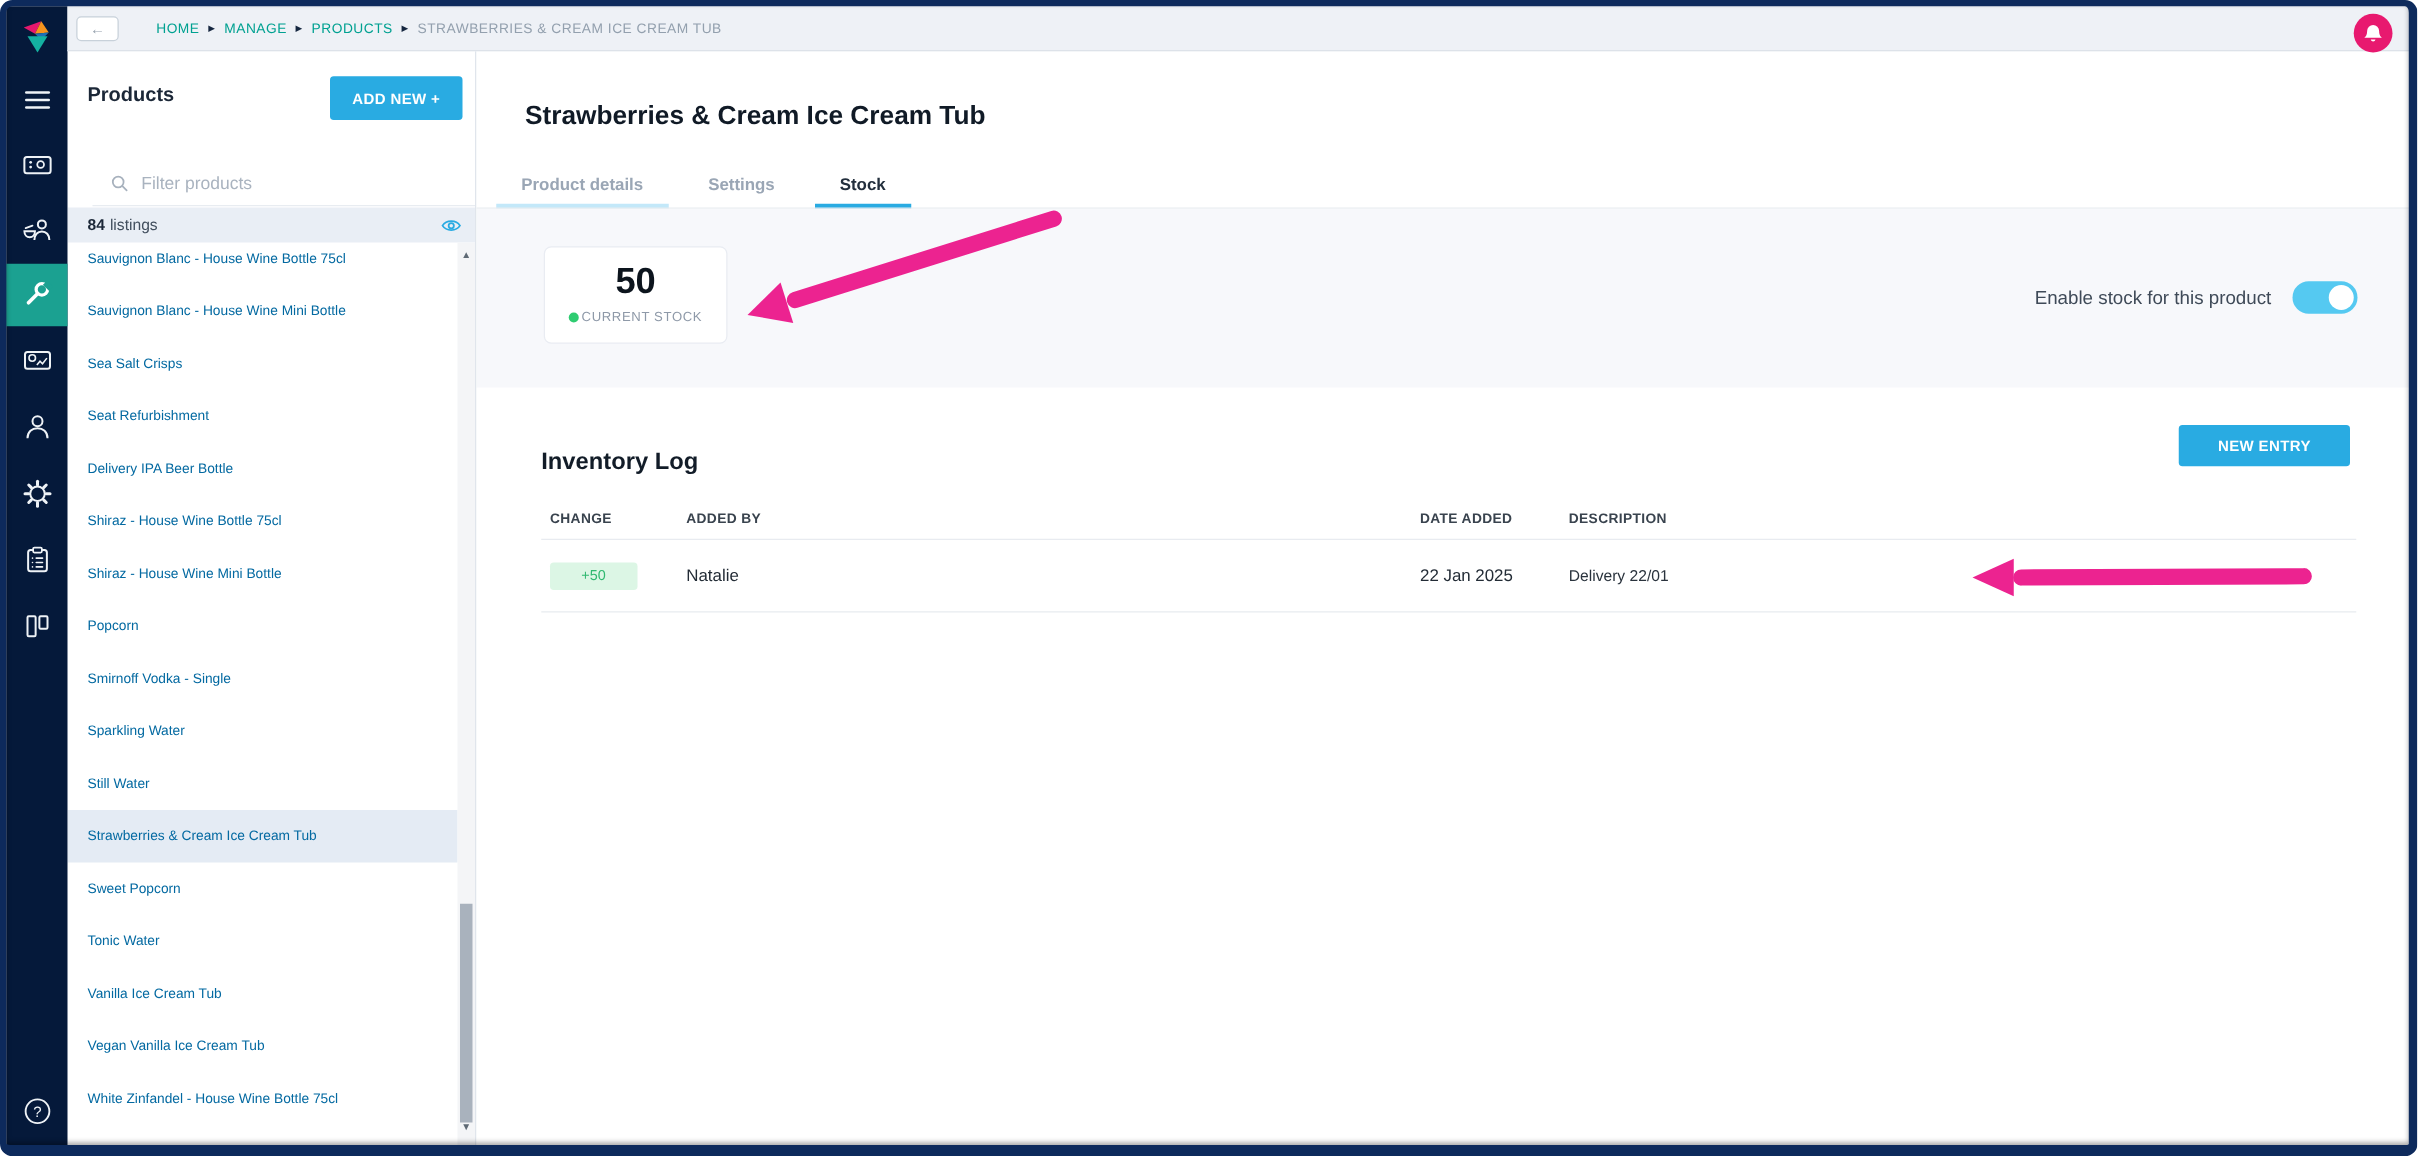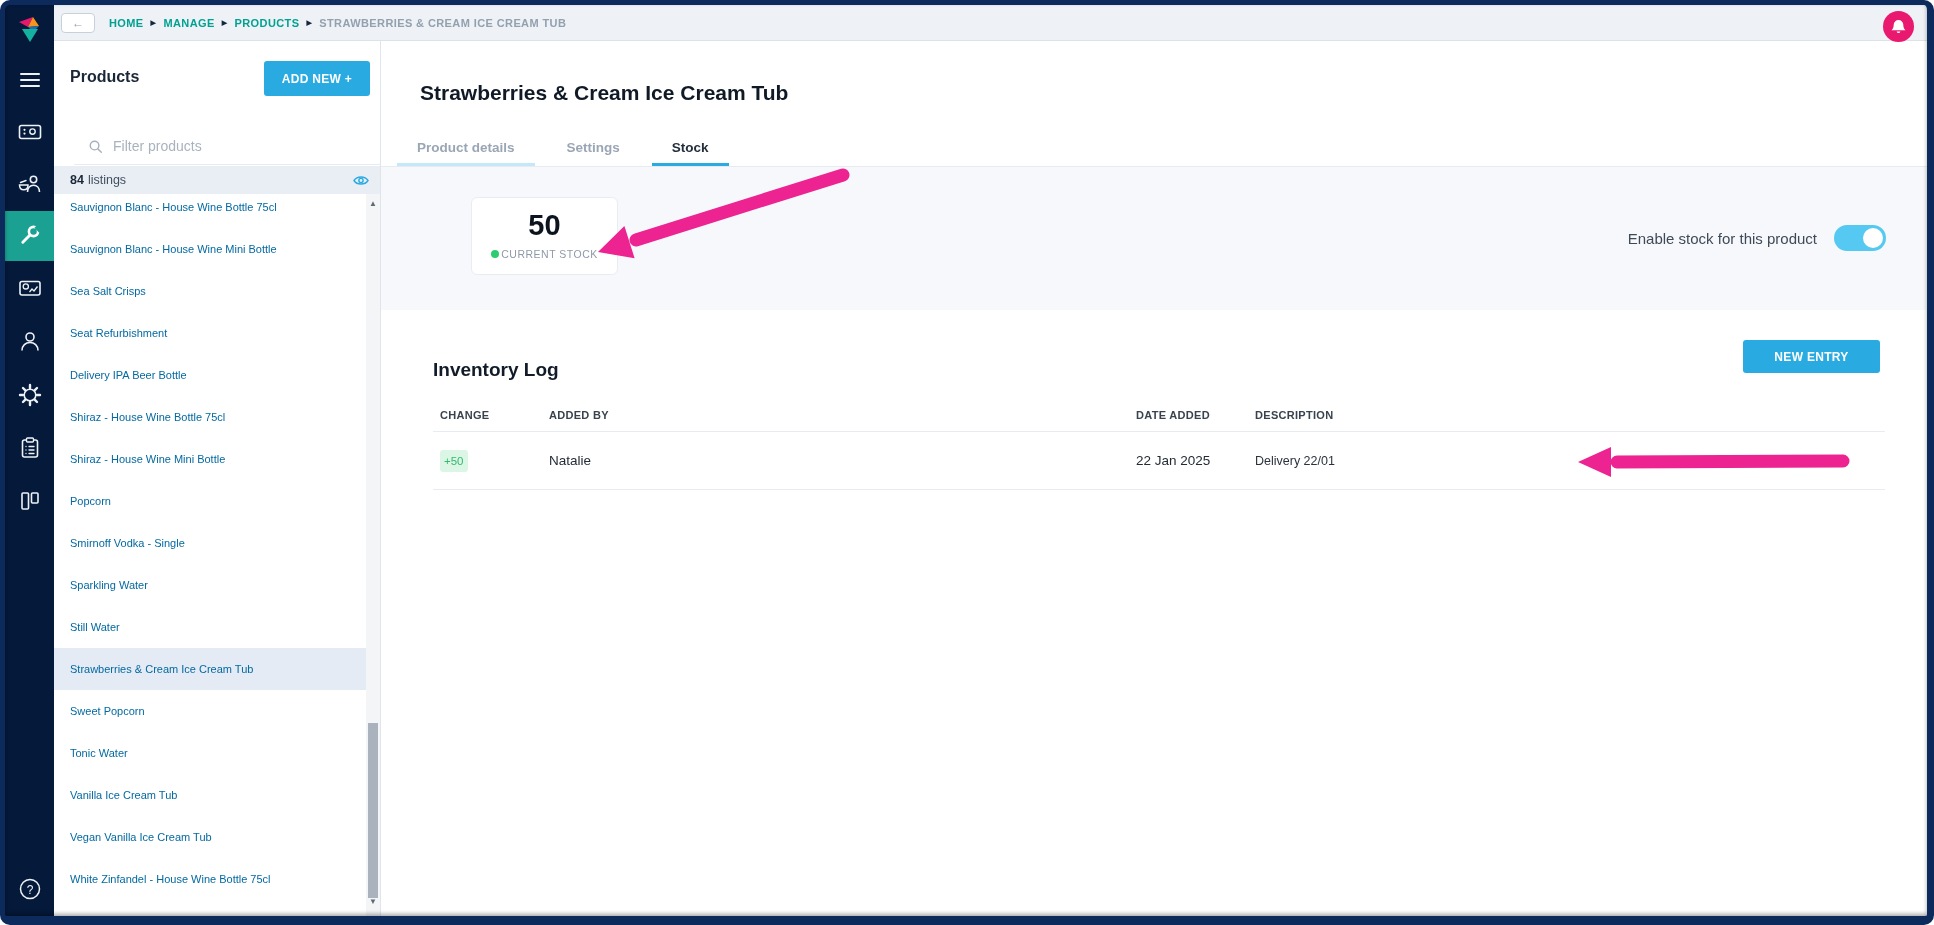--- a/index.html
+++ b/index.html
@@ -13,21 +13,21 @@
   
   .sidebar{position:absolute;left:5px;top:5px;width:49px;bottom:9px;background:#05193a;z-index:5;}
   .side-icon{position:absolute;left:50%;transform:translateX(-50%);width:26px;height:26px;}
   .active-block{position:absolute;left:0;right:0;top:206px;height:50px;background:#1ba191;}
   
   .topbar{position:absolute;left:54px;top:5px;right:6px;height:36px;background:#eef1f6;
           border-bottom:1px solid #dde2e9;z-index:6;display:flex;align-items:center;}
   .back-btn{margin-left:7px;width:34px;height:20px;background:#fff;border:1px solid #c8d1da;
             border-radius:4px;display:flex;align-items:center;justify-content:center;
             color:#97a2ae;font-size:12px;line-height:1;cursor:pointer;}
-  .crumbs{margin-left:14px;display:flex;align-items:center;font-size:11px;font-weight:bold;
+  .crumbs{margin-left:30px;display:flex;align-items:center;font-size:11px;font-weight:normal;
           letter-spacing:.4px;white-space:nowrap;justify-content:center;}
   .crumb-link{color:#00a191;}
   .crumb-sep{color:#15263f;font-size:7px;margin:0 7px;}
   .crumb-current{color:#93a0ae;}
   .bell{position:absolute;right:14px;top:6px;width:31px;height:31px;border-radius:50%;
         background:#e8196f;display:flex;align-items:center;justify-content:center;cursor:pointer;}
   
   .panel{position:absolute;left:54px;top:41px;width:327px;bottom:9px;background:#fff;
          border-right:1px solid #e0e5ec;z-index:4;overflow:hidden;}
   .panel-title{position:absolute;left:16px;top:27px;font-size:16px;font-weight:bold;color:#1b2737;}
@@ -57,41 +57,41 @@
   .page-title{position:absolute;left:39px;top:26px;font-size:21px;font-weight:bold;color:#101a26;}
   .tabs{position:absolute;left:16px;top:78px;height:48px;display:flex;}
   .tab{padding:0 20px;margin-right:12px;display:flex;align-items:flex-start;padding-top:21px;
        font-size:13.5px;color:#9aa6b5;font-weight:bold;border-bottom:4px solid transparent;
        height:48px;cursor:pointer;}
   .tab.visited{border-bottom-color:#c3e8f9;}
   .tab.active{color:#232f3d;border-bottom-color:#29abe2;}
   .tabline{position:absolute;left:0;right:0;top:125px;height:1px;background:#e7ebf0;}
   .stock-section{position:absolute;left:0;right:0;top:126px;height:143px;background:#f7f8fb;}
   .stock-card{position:absolute;left:54px;top:30px;width:147px;height:78px;background:#fff;
-              border:1px solid #e9ecf2;border-radius:6px;text-align:center;margin-left:36px;}
+              border:1px solid #e9ecf2;border-radius:6px;text-align:center;}
   .stock-value{font-size:29px;font-weight:bold;color:#0c141d;margin-top:11px;}
   .stock-label{margin-top:6px;font-size:10.5px;color:#8e99a8;letter-spacing:.5px;
                display:flex;align-items:center;justify-content:center;gap:2px;}
   .dot{width:8px;height:8px;border-radius:50%;background:#2ecc71;display:inline-block;}
   .toggle-group{position:absolute;right:42px;top:58px;display:flex;align-items:center;gap:17px;}
   .toggle-label{font-size:15px;color:#3f4a58;}
   .toggle{width:52px;height:26px;border-radius:13px;background:#55c9f1;position:relative;cursor:pointer;}
   .knob{position:absolute;right:3px;top:3px;width:20px;height:20px;border-radius:50%;background:#fff;}
   .inv-heading{position:absolute;left:52px;top:302px;font-size:19px;font-weight:bold;color:#121c28;}
   .new-entry{position:absolute;left:1362px;top:299px;width:137px;height:33px;background:#29abe2;
              color:#fff;font-size:12px;font-weight:bold;border:none;border-radius:3px;
              letter-spacing:.3px;cursor:pointer;font-family:inherit;}
   .log-table{position:absolute;left:52px;top:358px;width:1452px;}
   .log-head,.log-row{display:grid;grid-template-columns:116px 587px 119px 1fr;align-items:center;}
   .log-head{height:33px;border-bottom:1px solid #e8ebf0;font-size:11px;font-weight:bold;
             color:#39434e;letter-spacing:.3px;}
   .log-head span:first-child{padding-left:7px;}
   .log-row{height:58px;border-bottom:1px solid #e8ebf0;font-size:13.5px;color:#232c36;}
   .badge{display:inline-block;margin-left:7px;background:#dcf6e5;color:#31b971;font-size:11.5px;
-         padding:5px 4px;border-radius:3px;width:max-content;}
+         padding:5px 25px;border-radius:3px;width:max-content;}
   .desc-cell{font-size:12.5px;color:#2a333d;}
   .annot{position:absolute;pointer-events:none;z-index:20;}
 </style>
 </head>
 <body>
 
 <div class="screen">
 
   <nav class="sidebar">
     <svg class="side-icon" style="top:9px;width:28px;height:34px" viewBox="0 0 28 34">

